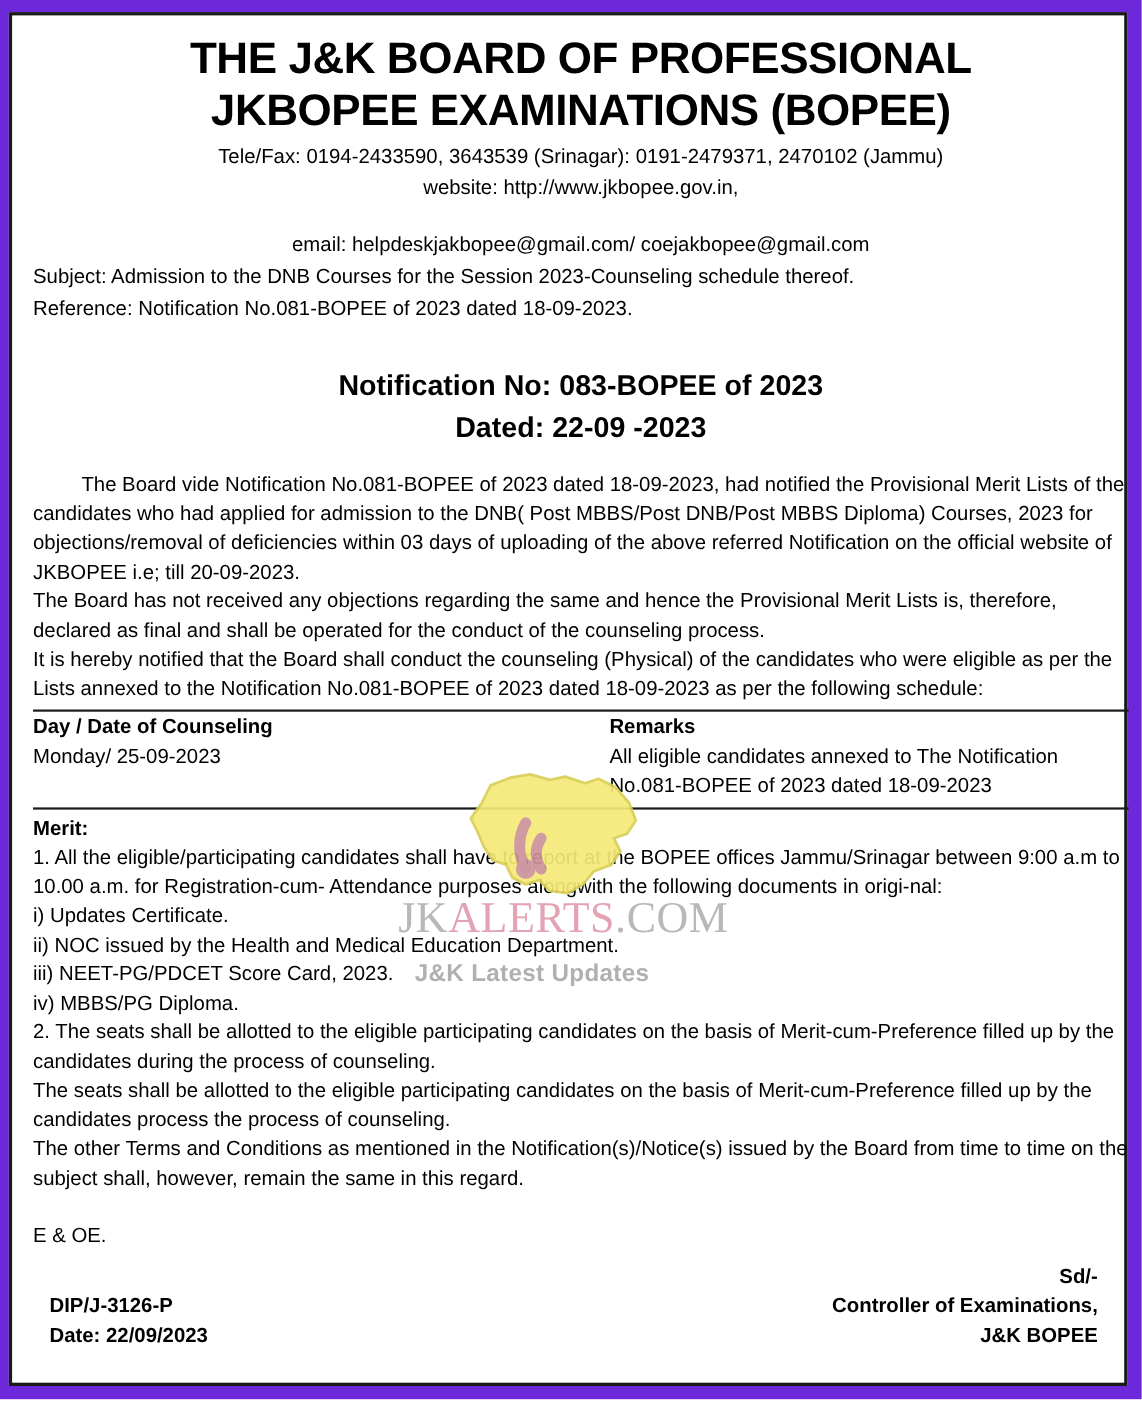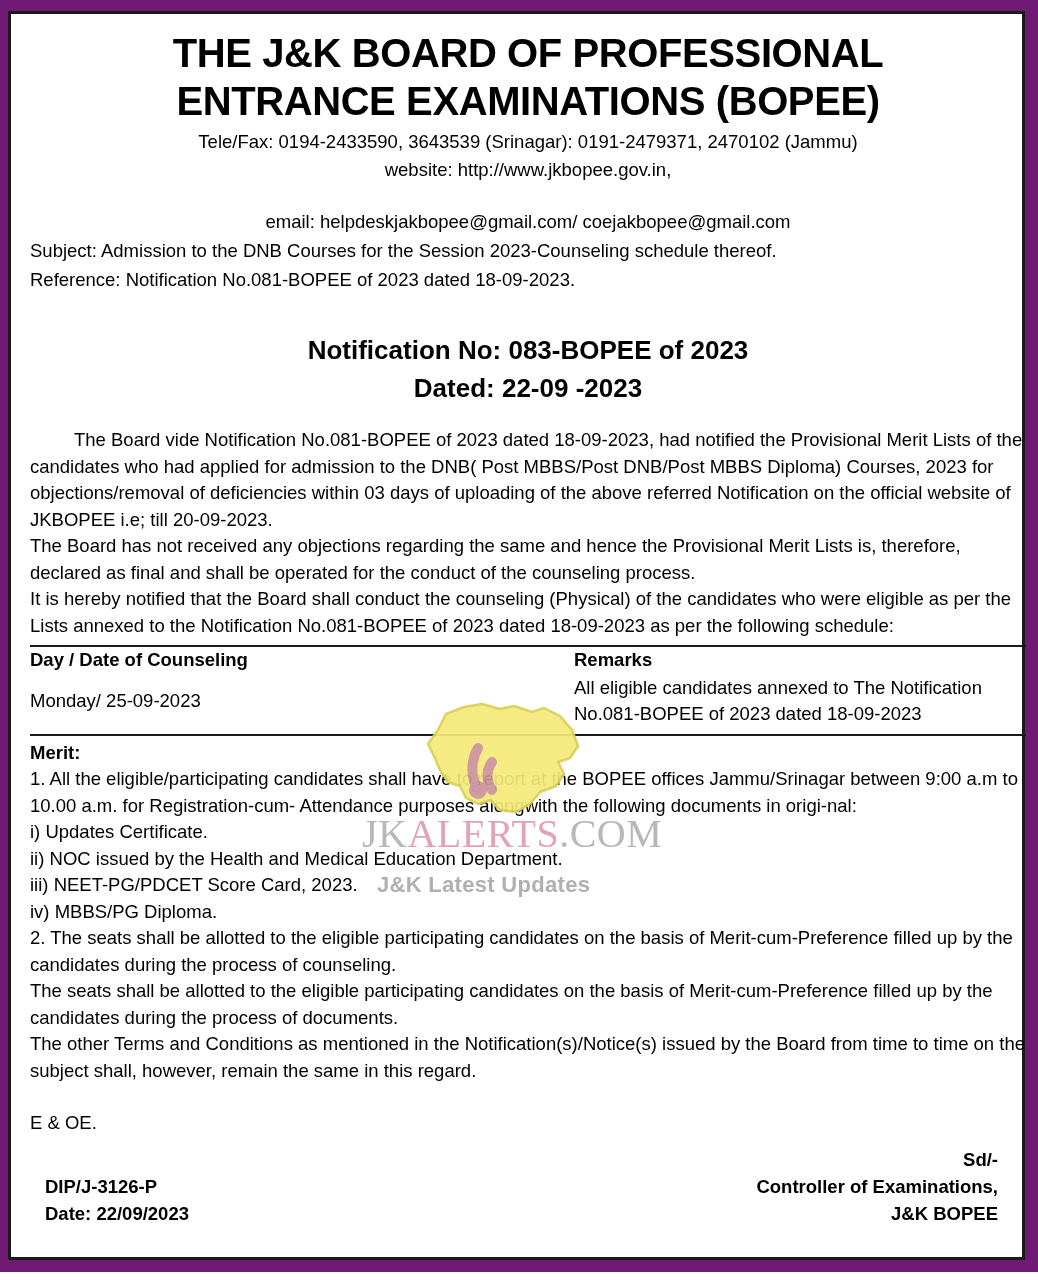--- a/index.html
+++ b/index.html
@@ -13,21 +13,21 @@
     font-family: "Liberation Sans", sans-serif;
     color: #000000;
     -webkit-font-smoothing: antialiased;
   }
 
   #page {
     position: relative;
     width: 1038px;
     height: 1272px;
     overflow: hidden;
-    background: #701a75;
+    background: #6d28d9;
   }
 
   
   #doc-border {
     position: absolute;
     left: 8px;
     top: 11px;
     width: 1017px;
     height: 1249px;
     border: 3px solid #1a1a1a;
@@ -114,22 +114,21 @@
   .rule {
     border-top: 2px solid #1a1a1a;
     height: 0;
     margin: 0;
   }
   #schedule {
     margin-top: 6px;
   }
   .sched-row {
     display: flex;
-    align-items: center;
-    gap: 20px;
+    align-items: flex-start;
   }
   .sched-col-day {
     width: 524px;
     flex: 0 0 524px;
     box-sizing: border-box;
   }
   .sched-col-rem {
     flex: 1 1 auto;
     box-sizing: border-box;
   }
@@ -221,21 +220,21 @@
 </head>
 <body>
 
 <div id="page">
   <div id="doc-border">
 
     <div id="content">
 
       <div>
         <div class="org-title">THE J&amp;K BOARD OF PROFESSIONAL</div>
-        <div class="org-title line2">ENTRANCE EXAMINATIONS (BOPEE)</div>
+        <div class="org-title line2">JKBOPEE EXAMINATIONS (BOPEE)</div>
         <div class="contact-line">Tele/Fax: 0194-2433590, 3643539 (Srinagar): 0191-2479371, 2470102 (Jammu)</div>
         <div class="contact-line website">website: http://www.jkbopee.gov.in,</div>
         <div class="email-line">email: helpdeskjakbopee@gmail.com/ coejakbopee@gmail.com</div>
       </div>
 
       <div class="kv-line">
         <span class="k">Subject:</span><span> Admission to the DNB Courses for the Session 2023-Counseling schedule thereof.</span>
       </div>
       <div class="kv-line">
         <span class="k">Reference:</span><span> Notification No.081-BOPEE of 2023 dated 18-09-2023.</span>
@@ -266,21 +265,21 @@
         <div class="rule"></div>
       </div>
 
       <div class="note-head">Merit:</div>
       <div class="note-item">1. All the eligible/participating candidates shall have to report at the BOPEE offices Jammu/Srinagar between 9:00 a.m to 10.00 a.m. for Registration-cum- Attendance purposes alongwith the following documents in origi-nal:</div>
       <div class="note-item">i) Updates Certificate.</div>
       <div class="note-item">ii) NOC issued by the Health and Medical Education Department.</div>
       <div class="note-item">iii) NEET-PG/PDCET Score Card, 2023.</div>
       <div class="note-item">iv) MBBS/PG Diploma.</div>
       <div class="note-item">2. The seats shall be allotted to the eligible participating candidates on the basis of Merit-cum-Preference filled up by the candidates during the process of counseling.</div>
-      <div class="note-item">The seats shall be allotted to the eligible participating candidates on the basis of Merit-cum-Preference filled up by the candidates during the process of documents.</div>
+      <div class="note-item">The seats shall be allotted to the eligible participating candidates on the basis of Merit-cum-Preference filled up by the candidates process the process of counseling.</div>
       <div class="note-item">The other Terms and Conditions as mentioned in the Notification(s)/Notice(s) issued by the Board from time to time on the subject shall, however, remain the same in this regard.</div>
 
       <div class="eoe">E &amp; OE.</div>
 
     </div>
 
     <div id="footer">
       <div id="footer-left">
         <div>DIP/J-3126-P</div>
         <div>Date: 22/09/2023</div>

